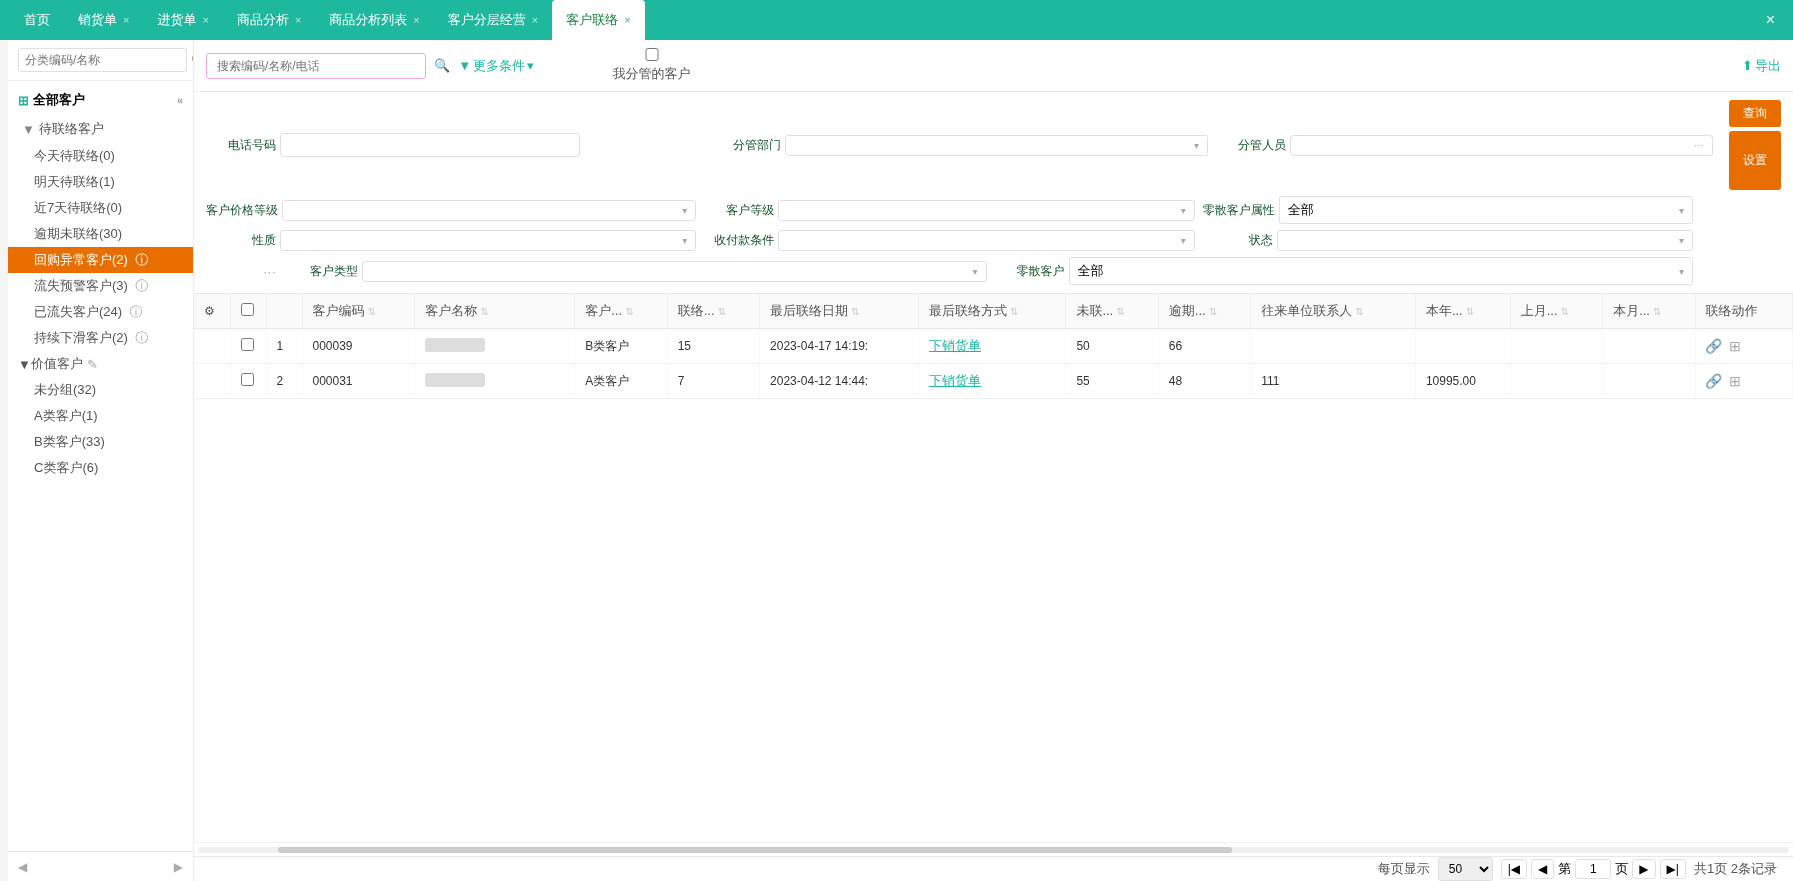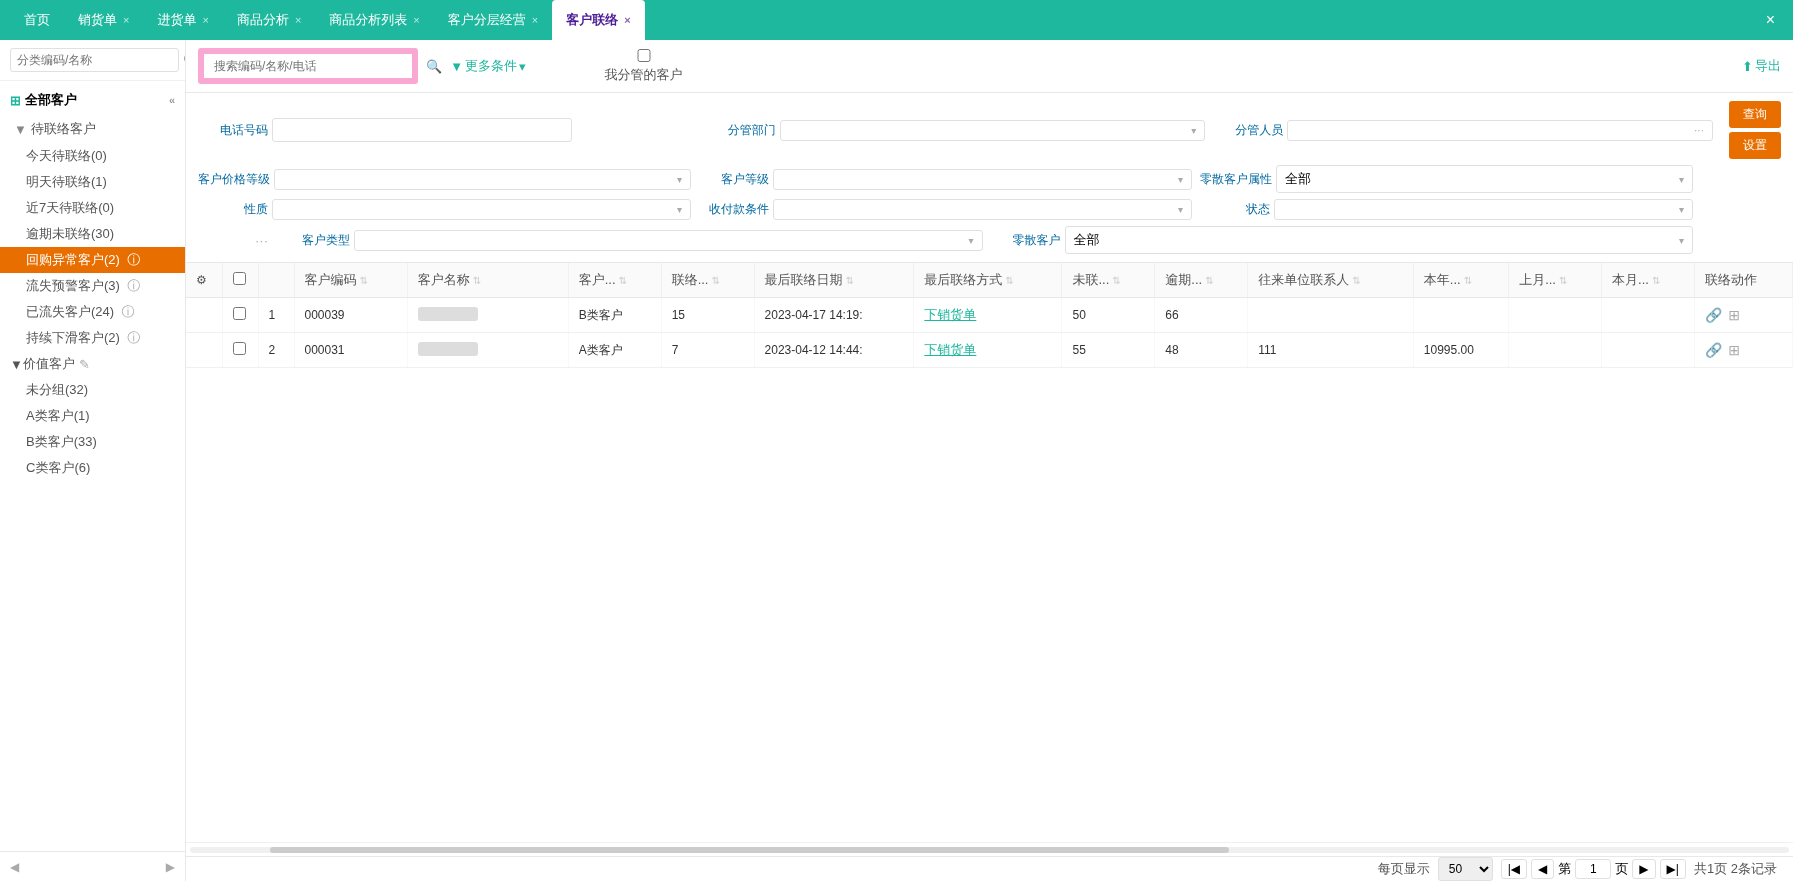--- a/index.html
+++ b/index.html
@@ -9,39 +9,39 @@
     .top-nav {
       display: flex; align-items: center;
       background: #1db89e; height: 40px; padding: 0 10px;
       color: white; position: relative;
     }
     .top-nav .nav-item {
       padding: 0 14px; height: 40px; display: flex; align-items: center;
       cursor: pointer; font-size: 13px; white-space: nowrap; color: white;
     }
     .top-nav .nav-item.active {
-      background: white; color: #4c1d95; border-radius: 4px 4px 0 0; font-weight: bold;
+      background: white; color: #15803d; border-radius: 4px 4px 0 0;
     }
     .top-nav .nav-item .close-x {
       margin-left: 6px; font-size: 11px; opacity: 0.7;
     }
     .top-nav .spacer { flex: 1; }
     .top-nav .top-close {
       color: white; font-size: 16px; cursor: pointer; padding: 0 8px;
     }
 
     
     .main-layout {
       display: flex; height: calc(881px - 40px);
     }
 
     
     .left-sidebar {
       width: 186px; background: white; border-right: 1px solid #e8e8e8;
-      display: flex; flex-direction: column; overflow: hidden;
+      display: flex; flex-direction: column; overflow: hidden; margin-left: 8px;
     }
     .sidebar-search {
       display: flex; align-items: center; padding: 8px 10px;
       border-bottom: 1px solid #f0f0f0;
     }
     .sidebar-search input {
       flex: 1; border: 1px solid #e0e0e0; border-radius: 3px;
       padding: 4px 6px; font-size: 12px; outline: none;
     }
     .sidebar-search .search-icon {
@@ -78,21 +78,21 @@
     .content-area {
       flex: 1; display: flex; flex-direction: column; overflow: hidden;
     }
 
     
     .toolbar {
       background: white; border-bottom: 1px solid #e8e8e8;
       padding: 8px 12px; display: flex; align-items: center; gap: 8px;
     }
     .toolbar input {
-      border: 6px solid #f9a8d4; border-radius: 3px; padding: 5px 10px;
+      border: 1px solid #f9a8d4; border-radius: 3px; padding: 5px 10px;
       font-size: 12px; width: 220px; outline: none;
     }
     .toolbar .search-btn {
       background: none; border: none; cursor: pointer; color: #aaa;
     }
     .toolbar .more-conditions {
       color: #1db89e; cursor: pointer; font-size: 12px;
       display: flex; align-items: center; gap: 2px;
     }
     .toolbar .checkbox-label {
@@ -110,42 +110,42 @@
       background: white; border-bottom: 1px solid #e8e8e8;
       padding: 8px 12px;
     }
     .filter-row {
       display: flex; align-items: center; gap: 8px; margin-bottom: 6px;
     }
     .filter-row:last-child { margin-bottom: 0; }
     .filter-item {
       display: flex; align-items: center; gap: 4px; flex: 1;
     }
-    .filter-label { color: #0369a1; font-size: 12px; white-space: nowrap; min-width: 70px; text-align: right; }
+    .filter-label { color: #14532d; font-size: 12px; white-space: nowrap; min-width: 70px; text-align: right; }
     .filter-select {
       flex: 1; border: 1px solid #e0e0e0; border-radius: 3px;
       padding: 4px 8px; font-size: 12px; background: white;
       display: flex; align-items: center; justify-content: space-between;
       cursor: pointer; min-width: 0;
     }
     .filter-select .chevron { color: #aaa; font-size: 10px; }
     .filter-input {
       flex: 1; border: 1px solid #e0e0e0; border-radius: 3px;
       padding: 4px 8px; font-size: 12px; outline: none;
     }
     .filter-actions {
       display: flex; flex-direction: column; gap: 4px; margin-left: 8px;
     }
     .btn-query {
       background: #e86e00; color: white; border: none; border-radius: 3px;
       padding: 5px 14px; cursor: pointer; font-size: 12px; white-space: nowrap;
     }
     .btn-settings {
       background: #e86e00; color: white; border: none; border-radius: 3px;
-      padding: 5px 14px; cursor: pointer; font-size: 12px; white-space: nowrap;
+      padding: 21px 14px; cursor: pointer; font-size: 12px; white-space: nowrap;
     }
     .filter-dots { color: #aaa; cursor: pointer; }
 
     
     .table-wrapper {
       flex: 1; overflow: auto; background: white;
     }
     .data-table {
       width: 100%; border-collapse: collapse; min-width: 1400px;
     }

